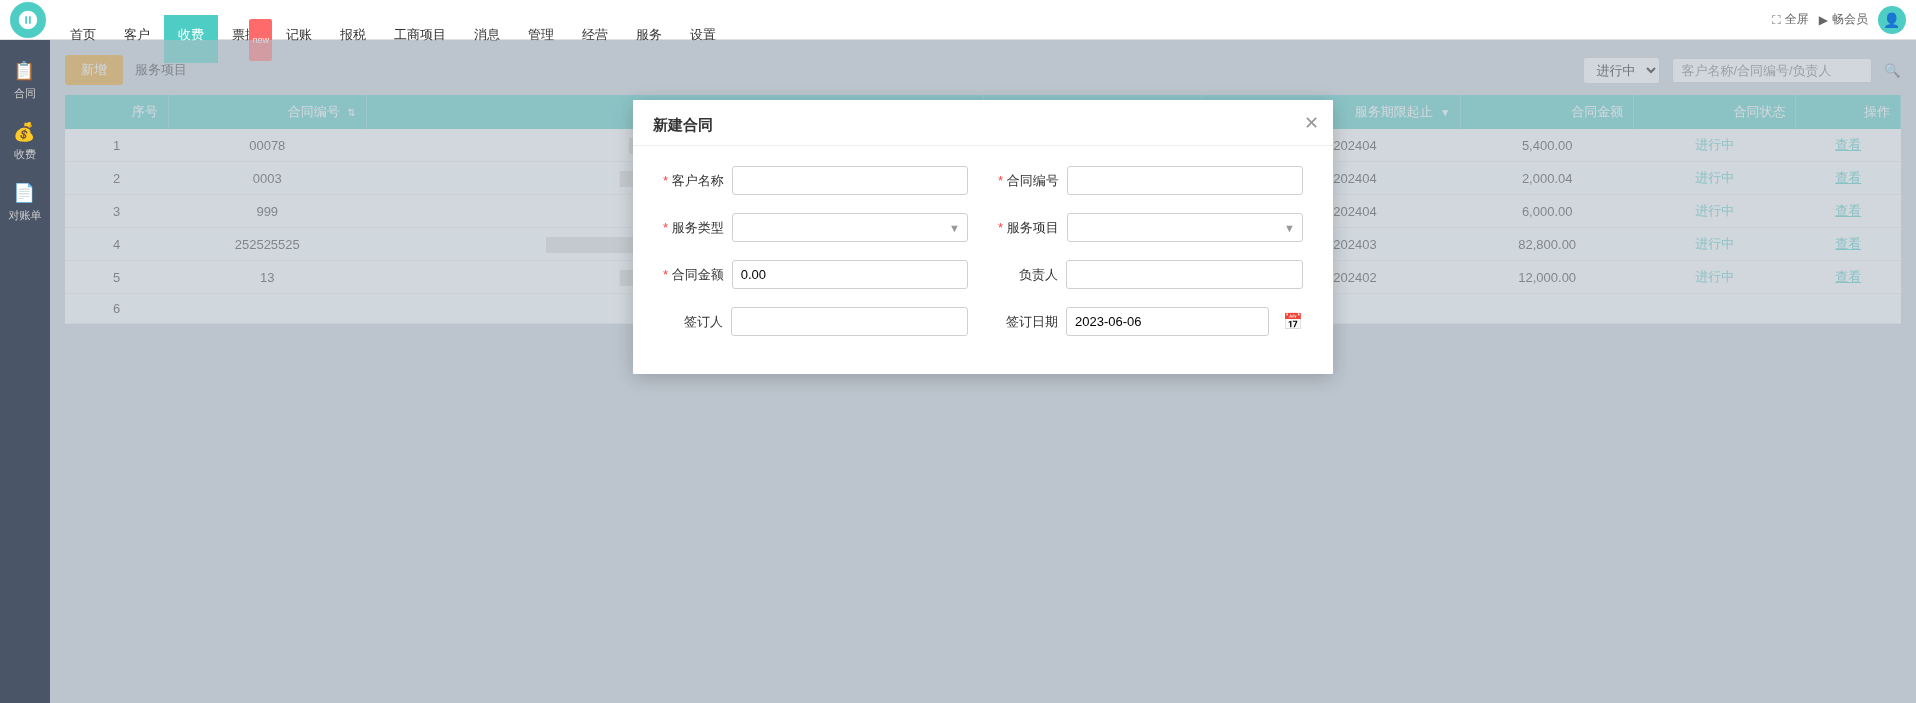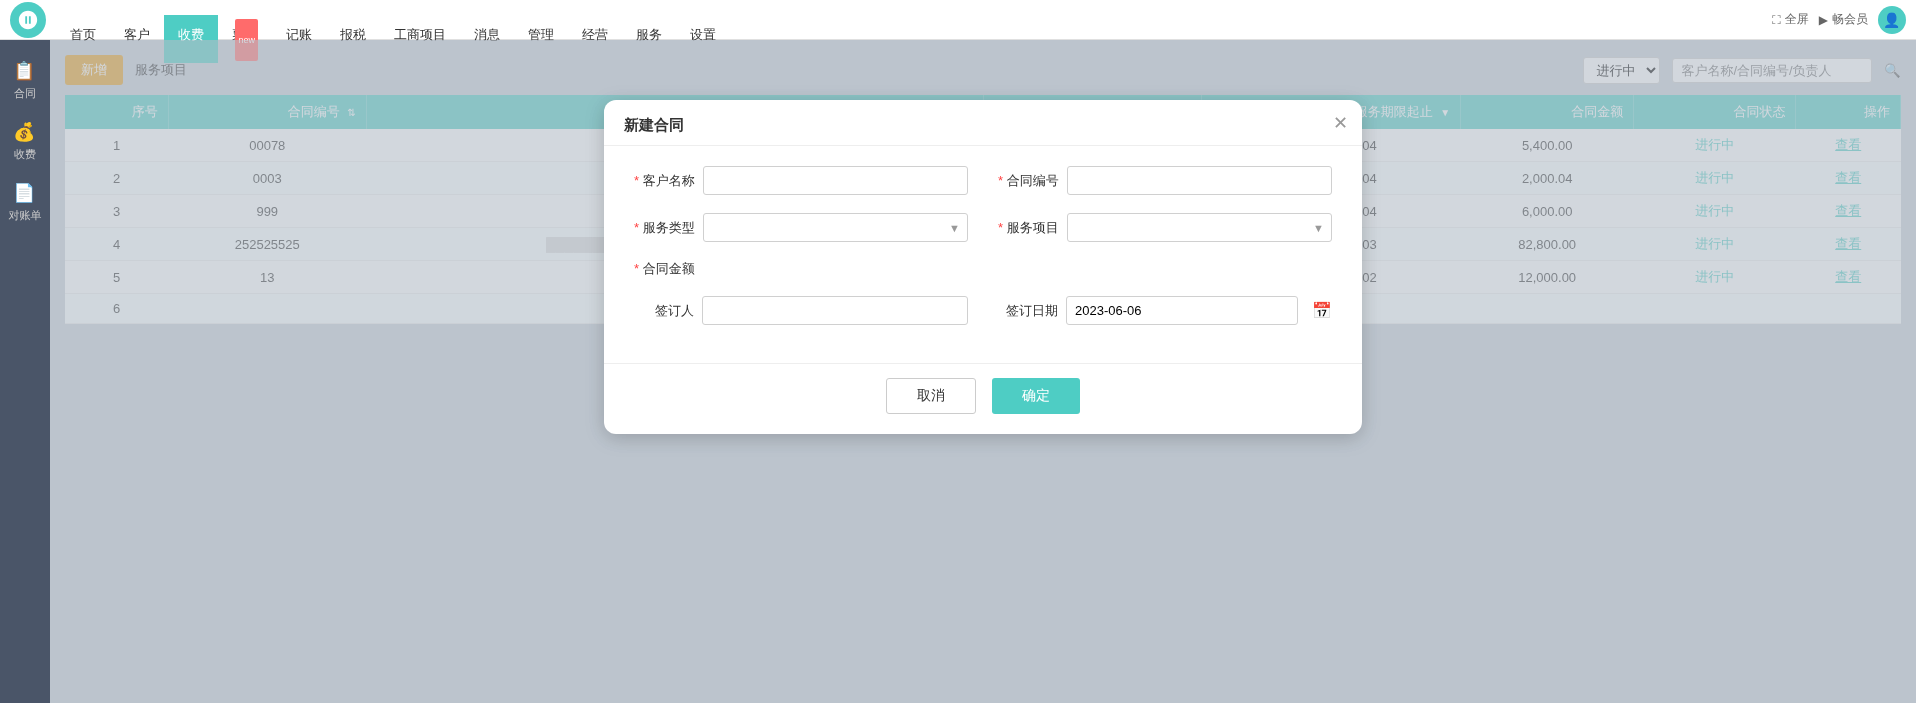--- a/index.html
+++ b/index.html
@@ -11,21 +11,21 @@
       background: #fff; height: 40px;
       padding: 0 10px;
       border-bottom: 1px solid #e0e0e0;
       position: fixed; top: 0; left: 0; right: 0; z-index: 100;
     }
     .nav-logo { width: 36px; height: 36px; background: #4ecdc4; border-radius: 50%; display: flex; align-items: center; justify-content: center; margin-right: 10px; }
     .nav-logo svg { width: 22px; height: 22px; fill: white; }
     .nav-items { display: flex; flex: 1; }
     .nav-item { padding: 0 14px; height: 48px; line-height: 40px; cursor: pointer; color: #333; font-size: 13px; position: relative; margin-top: 38px; }
     .nav-item.active { background: #4ecdc4; color: white; }
-    .nav-item .badge-new { position: absolute; top: 4px; right: 14px; background: #ff6b6b; color: white; font-size: 9px; padding: 1px 3px; border-radius: 2px; }
+    .nav-item .badge-new { position: absolute; top: 4px; right: 0; background: #ff6b6b; color: white; font-size: 9px; padding: 1px 3px; border-radius: 2px; }
     .nav-right { display: flex; align-items: center; gap: 10px; }
     .nav-right-btn { display: flex; align-items: center; gap: 4px; font-size: 12px; color: #666; cursor: pointer; }
     .avatar { width: 28px; height: 28px; border-radius: 50%; background: #4ecdc4; display: flex; align-items: center; justify-content: center; color: white; font-size: 14px; }
 
     
     .main-layout { display: flex; margin-top: 40px; height: calc(100vh - 40px); }
 
     
     .sidebar { width: 50px; background: #4a5568; display: flex; flex-direction: column; align-items: center; padding-top: 10px; }
     .sidebar-item { width: 50px; display: flex; flex-direction: column; align-items: center; padding: 10px 0; cursor: pointer; color: #ccc; font-size: 11px; gap: 4px; }
@@ -50,21 +50,21 @@
     .data-table tbody tr { border-bottom: 1px solid #eee; }
     .data-table tbody tr:nth-child(even) { background: #f9fffe; }
     .data-table tbody td { padding: 7px 10px; text-align: center; font-size: 13px; color: #333; }
     .status-badge { color: #4ecdc4; font-size: 13px; }
     .action-link { color: #4ecdc4; cursor: pointer; text-decoration: underline; font-size: 13px; }
 
     
     .overlay { position: fixed; top: 40px; left: 50px; right: 0; bottom: 0; background: rgba(180,188,198,0.6); z-index: 200; display: flex; align-items: flex-start; justify-content: center; padding-top: 60px; }
 
     
-    .modal { background: white; border-radius: 12px; width: 758px; box-shadow: 0 4px 20px rgba(0,0,0,0.2); position: relative; }
+    .modal { background: white; border-radius: 1px; width: 700px; box-shadow: 0 4px 20px rgba(0,0,0,0.2); position: relative; }
     .modal-header { padding: 16px 20px 10px; font-size: 15px; font-weight: bold; color: #333; border-bottom: 1px solid #eee; }
     .modal-close { position: absolute; right: 14px; top: 12px; background: none; border: none; font-size: 18px; color: #999; cursor: pointer; }
     .modal-body { padding: 20px 30px; }
     .form-row { display: flex; gap: 30px; margin-bottom: 18px; }
     .form-group { flex: 1; display: flex; align-items: center; gap: 8px; }
     .form-label { min-width: 60px; text-align: right; color: #333; font-size: 13px; white-space: nowrap; }
     .form-label.required::before { content: '* '; color: #ff4444; }
     .form-input { flex: 1; border: 1px solid #d0d0d0; border-radius: 3px; padding: 6px 8px; font-size: 13px; outline: none; }
     .form-select-wrap { flex: 1; position: relative; }
     .form-select-wrap select { width: 100%; border: 1px solid #d0d0d0; border-radius: 3px; padding: 6px 8px; font-size: 13px; appearance: none; outline: none; background: white; }
@@ -253,34 +253,35 @@
               <option value=""></option>
             </select>
             <span class="form-select-arrow">▼</span>
           </div>
         </div>
       </div>
 
       <div class="form-row">
         <div class="form-group">
           <label class="form-label required">合同金额</label>
+          <input class="form-input" type="text" value="0.00" style="">
+        </div>
+        <div class="form-group">
+          <label class="form-label">负责人</label>
+          <input class="form-input" type="text" style="">
         </div>
       </div>
 
       <div class="form-row">
         <div class="form-group">
           <label class="form-label">签订人</label>
           <input class="form-input" type="text" style="">
         </div>
         <div class="form-group">
           <label class="form-label">签订日期</label>
           <input class="form-input" type="text" style="flex: 1 1 0%;" value="2023-06-06">
           <span style="margin-left:6px;color:#aaa;cursor:pointer;font-size:16px">📅</span>
         </div>
       </div>
 
     </div>
-    <div class="modal-footer">
-      <button class="btn-cancel">取消</button>
-      <button class="btn-confirm">确定</button>
-    </div>
   </div>
 </div>
 
 </body></html>

